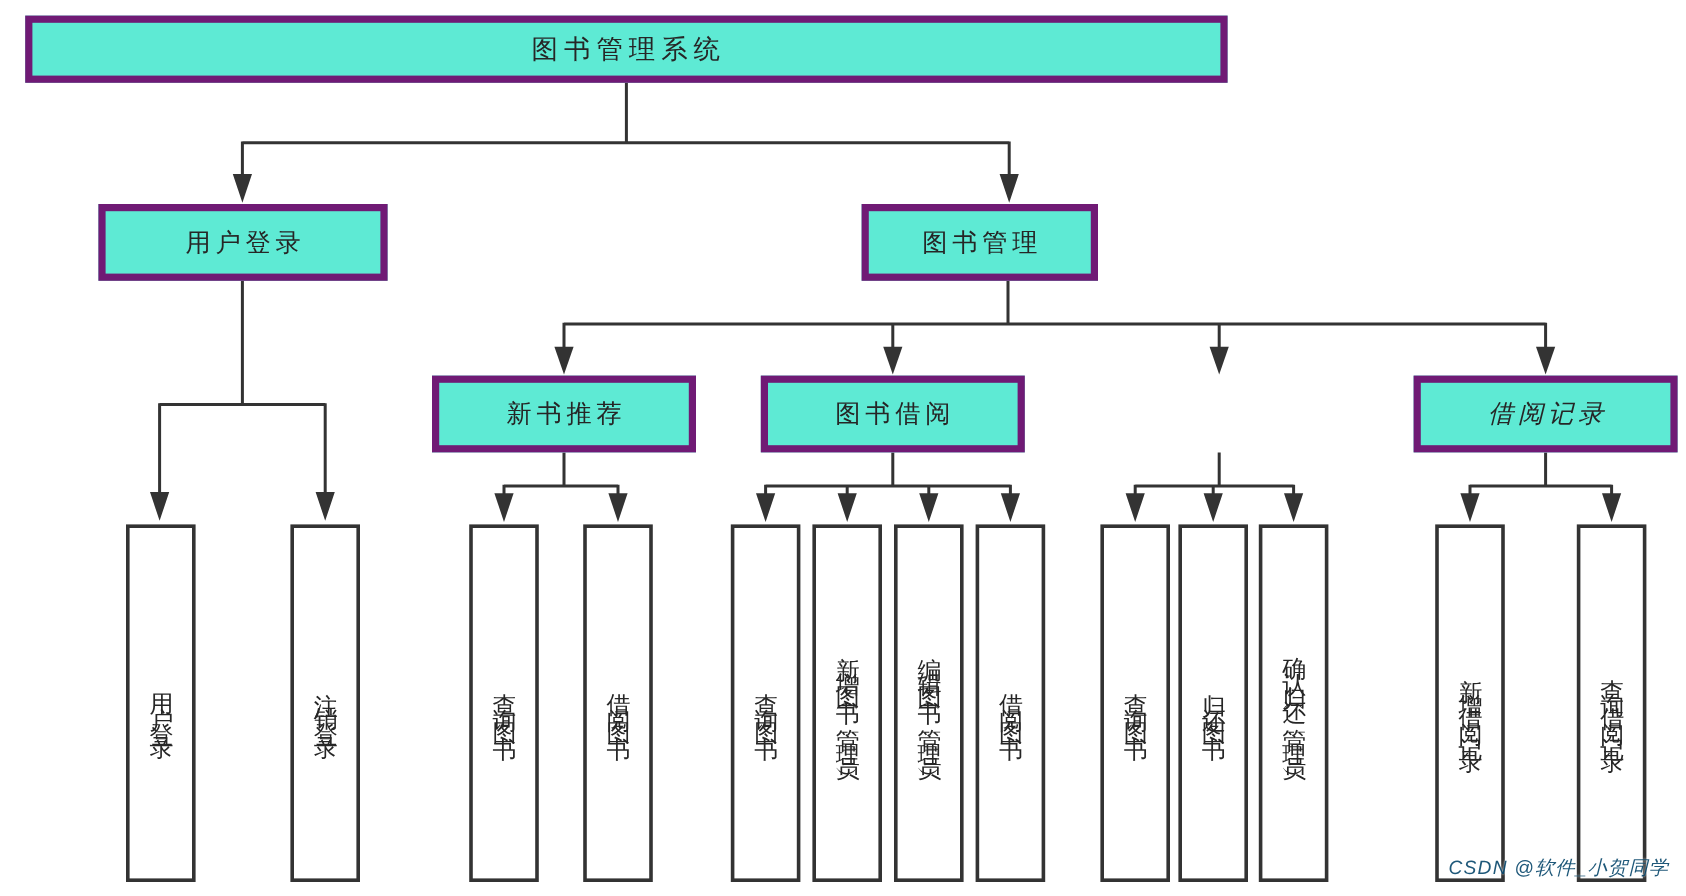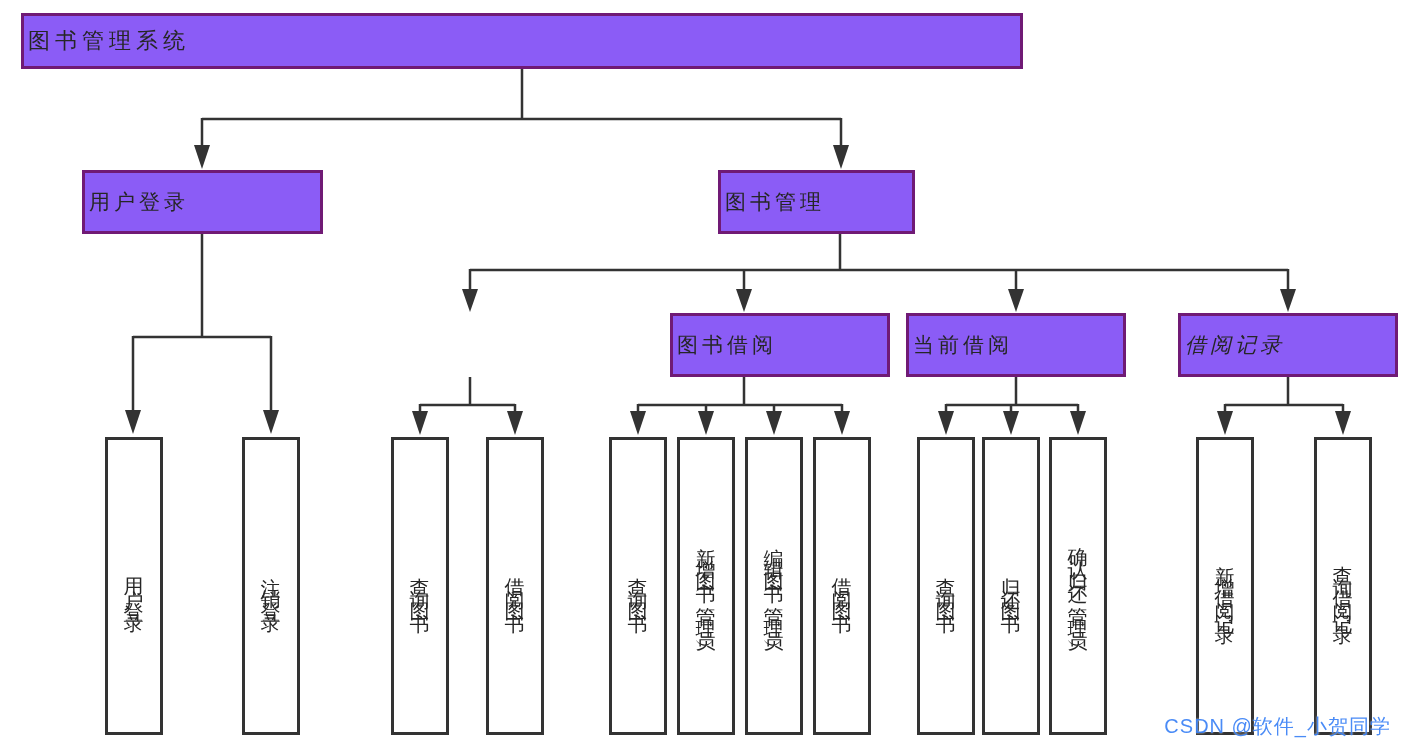--- a/index.html
+++ b/index.html
@@ -18,25 +18,25 @@
   .connectors {
     position: absolute;
     left: 0;
     top: 0;
     width: 1405px;
     height: 747px;
   }
   .hbox {
     position: absolute;
     box-sizing: border-box;
-    border: 3px solid #701a75;
-    background: #8b5cf6;
+    border: 6px solid #701a75;
+    background: #5eead4;
     display: flex;
     align-items: center;
-    justify-content: flex-start;
+    justify-content: center;
   }
   .hbox .label {
     font-size: 21px;
     letter-spacing: 4px;
     color: #262626;
     white-space: nowrap;
     text-indent: 4px; 
   }
   .hbox.root-box .label {
     font-size: 22px;
@@ -60,26 +60,27 @@
     font-size: 20px;
     letter-spacing: 12px;
     line-height: 1;
     color: #262626;
     white-space: nowrap;
   }
   .watermark {
     position: absolute;
     right: 14px;
     top: 713px;
-    font-size: 20px;
+    font-size: 16px;
     letter-spacing: 1px;
-    color: #3b82f6;
+    color: #0c4a6e;
     opacity: 0.92;
     white-space: nowrap;
     text-shadow: 0 0 2px #ffffff;
+    font-style: italic;
   }
 </style>
 </head>
 <body>
 
 <div class="canvas">
 
   <svg class="connectors" viewBox="0 0 1405 747" xmlns="http://www.w3.org/2000/svg">
     <g stroke="#333333" stroke-width="2.5" fill="none">
       <path d="M522 69 V120 M202 119 H841 M202 118 V147 M841 118 V147"></path>
@@ -117,25 +118,25 @@
     <span class="label">图书管理系统</span>
   </div>
 
   <div class="hbox" style="left:82px; top:170px; width:241px; height:64px;">
     <span class="label">用户登录</span>
   </div>
   <div class="hbox" style="left:718px; top:170px; width:197px; height:64px;">
     <span class="label">图书管理</span>
   </div>
 
-  <div class="hbox" style="left:634px; top:313px; width:220px; height:64px;margin-left:36px;">
+  <div class="hbox" style="left:360px; top:313px; width:220px; height:64px;">
+    <span class="label">新书推荐</span>
+  </div>
+  <div class="hbox" style="left:634px; top:313px; width:220px; height:64px;">
     <span class="label">图书借阅</span>
-  </div>
-  <div class="hbox" style="left:906px; top:313px; width:220px; height:64px;">
-    <span class="label">当前借阅</span>
   </div>
   <div class="hbox" style="left:1178px; top:313px; width:220px; height:64px;font-style:italic;">
     <span class="label">借阅记录</span>
   </div>
 
   <div class="vbox" style="left:105px;">
     <span class="label">用户登录</span>
   </div>
   <div class="vbox" style="left:242px;">
     <span class="label">注销登录</span>

